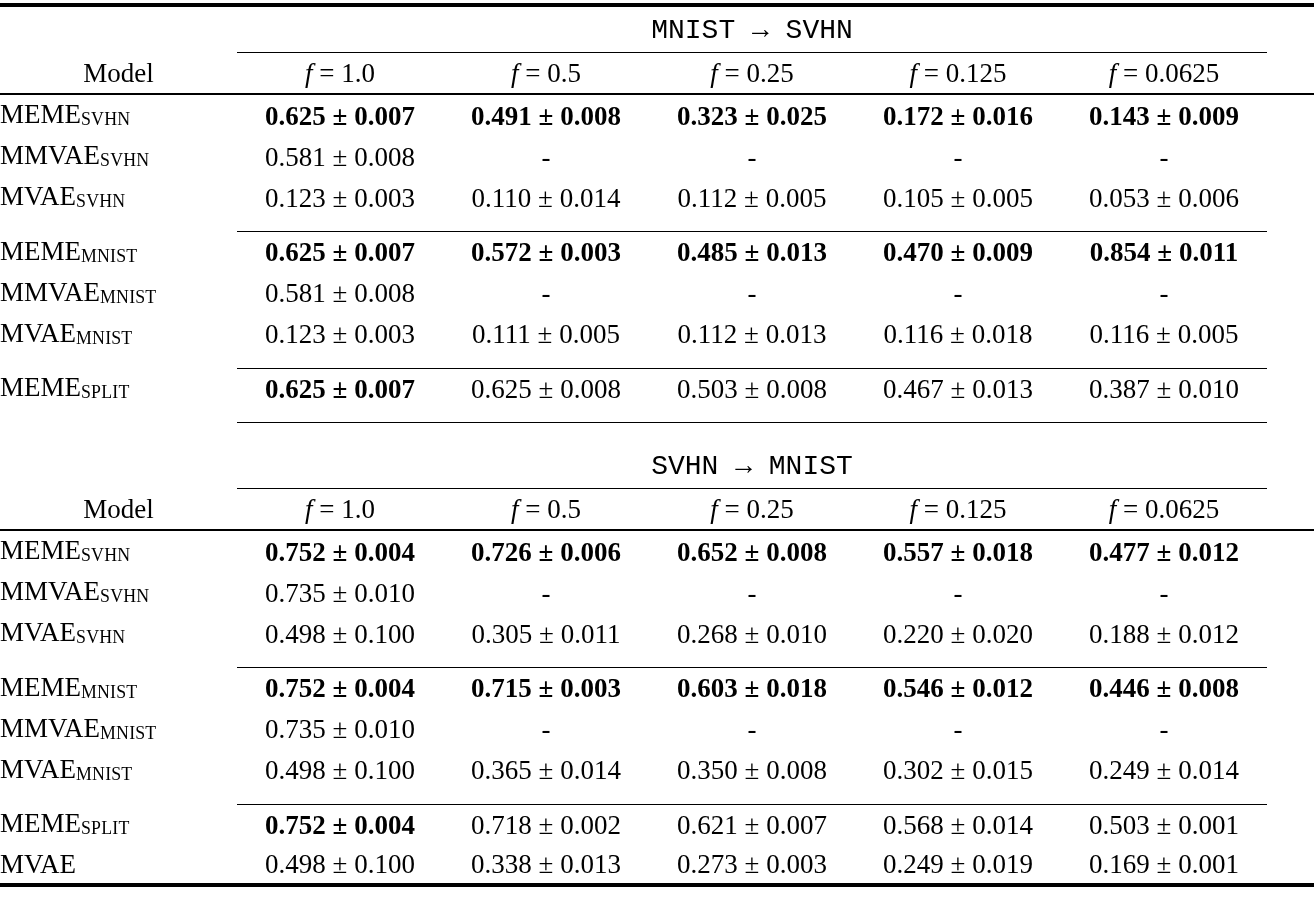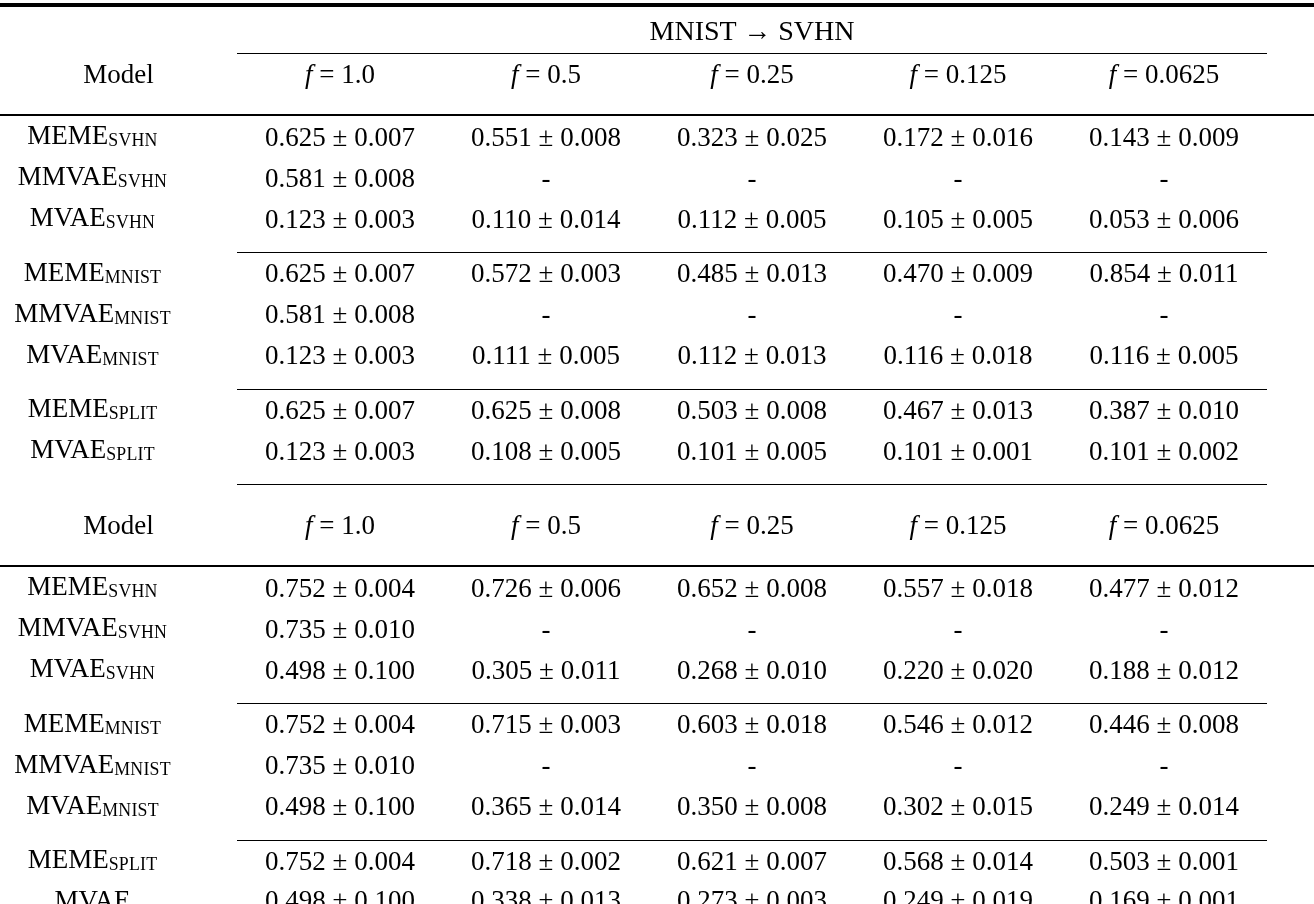--- a/index.html
+++ b/index.html
@@ -27,50 +27,51 @@
   table.second { margin-top: 20px; }
 
   td, th { margin: 0; overflow: hidden; white-space: nowrap; }
 
   .spanner {
     text-align: center;
     font-size: 28px;
     padding: 8px 0 6px 0;
     border-bottom: 1.5px solid #000;
     font-weight: normal;
+    font-family: Liberation Mono, monospace;
   }
   .spanner-row .no-rule { border-bottom: none; }
 
   .header-row th {
     font-weight: normal;
     font-size: 27px;
     border-bottom: 2px solid #000;
-    padding: 5px 0 24px 0;
+    padding: 5px 0 4px 0;
     text-align: center;
   }
   .header-row th i { font-style: italic; }
 
   tbody td {
     font-size: 27px;
     line-height: 30px;
     padding: 4px 0 4px 0;
   }
   .model-cell {
-    text-align: center;
+    text-align: left;
     padding-right: 52px;
   }
   .model-cell sub {
     font-size: 0.66em;
     vertical-align: baseline;
     position: relative;
     top: 0.12em;
     letter-spacing: 0.2px;
   }
   .value-cell { text-align: center; }
-  .value-cell.bold { font-weight: normal; }
+  .value-cell.bold { font-weight: bold; }
 
   tr.sep td { padding: 0; height: 13px; line-height: 13px; font-size: 0; }
   tr.sep td.cmid { border-bottom: 1.5px solid #000; }
 </style>
 </head>
 <body>
 
 <div class="page">
 
   <div>
@@ -97,21 +98,21 @@
           <th class="fhead"><i>f</i> = 0.25</th>
           <th class="fhead"><i>f</i> = 0.125</th>
           <th class="fhead"><i>f</i> = 0.0625</th>
           <th></th>
         </tr>
       </thead>
       <tbody>
           <tr>
             <td class="model-cell">MEME<sub>SVHN</sub></td>
             <td class="value-cell bold">0.625 ± 0.007</td>
-            <td class="value-cell bold">0.551 ± 0.008</td>
+            <td class="value-cell bold">0.491 ± 0.008</td>
             <td class="value-cell bold">0.323 ± 0.025</td>
             <td class="value-cell bold">0.172 ± 0.016</td>
             <td class="value-cell bold">0.143 ± 0.009</td>
             <td></td>
           </tr>
           <tr>
             <td class="model-cell">MMVAE<sub>SVHN</sub></td>
             <td class="value-cell">0.581 ± 0.008</td>
             <td class="value-cell">-</td>
             <td class="value-cell">-</td>
@@ -167,29 +168,20 @@
           </tr>
           <tr>
             <td class="model-cell">MEME<sub>SPLIT</sub></td>
             <td class="value-cell bold">0.625 ± 0.007</td>
             <td class="value-cell">0.625 ± 0.008</td>
             <td class="value-cell">0.503 ± 0.008</td>
             <td class="value-cell">0.467 ± 0.013</td>
             <td class="value-cell">0.387 ± 0.010</td>
             <td></td>
           </tr>
-          <tr>
-            <td class="model-cell">MVAE<sub>SPLIT</sub></td>
-            <td class="value-cell">0.123 ± 0.003</td>
-            <td class="value-cell">0.108 ± 0.005</td>
-            <td class="value-cell">0.101 ± 0.005</td>
-            <td class="value-cell">0.101 ± 0.001</td>
-            <td class="value-cell">0.101 ± 0.002</td>
-            <td></td>
-          </tr>
           <tr class="sep">
             <td></td>
             <td colspan="5" class="cmid"></td>
             <td></td>
           </tr>
         </tbody>
     </table>
   </div>
 
   <div>
@@ -197,20 +189,25 @@
       <colgroup>
         <col style="width:237px">
           <col style="width:206px">
           <col style="width:206px">
           <col style="width:206px">
           <col style="width:206px">
           <col style="width:206px">
           <col style="width:47px">
       </colgroup>
       <thead>
+        <tr class="spanner-row">
+          <td class="no-rule"></td>
+          <td colspan="5" class="spanner">SVHN → MNIST</td>
+          <td class="no-rule"></td>
+        </tr>
         <tr class="header-row">
           <th>Model</th>
           <th class="fhead"><i>f</i> = 1.0</th>
           <th class="fhead"><i>f</i> = 0.5</th>
           <th class="fhead"><i>f</i> = 0.25</th>
           <th class="fhead"><i>f</i> = 0.125</th>
           <th class="fhead"><i>f</i> = 0.0625</th>
           <th></th>
         </tr>
       </thead>

